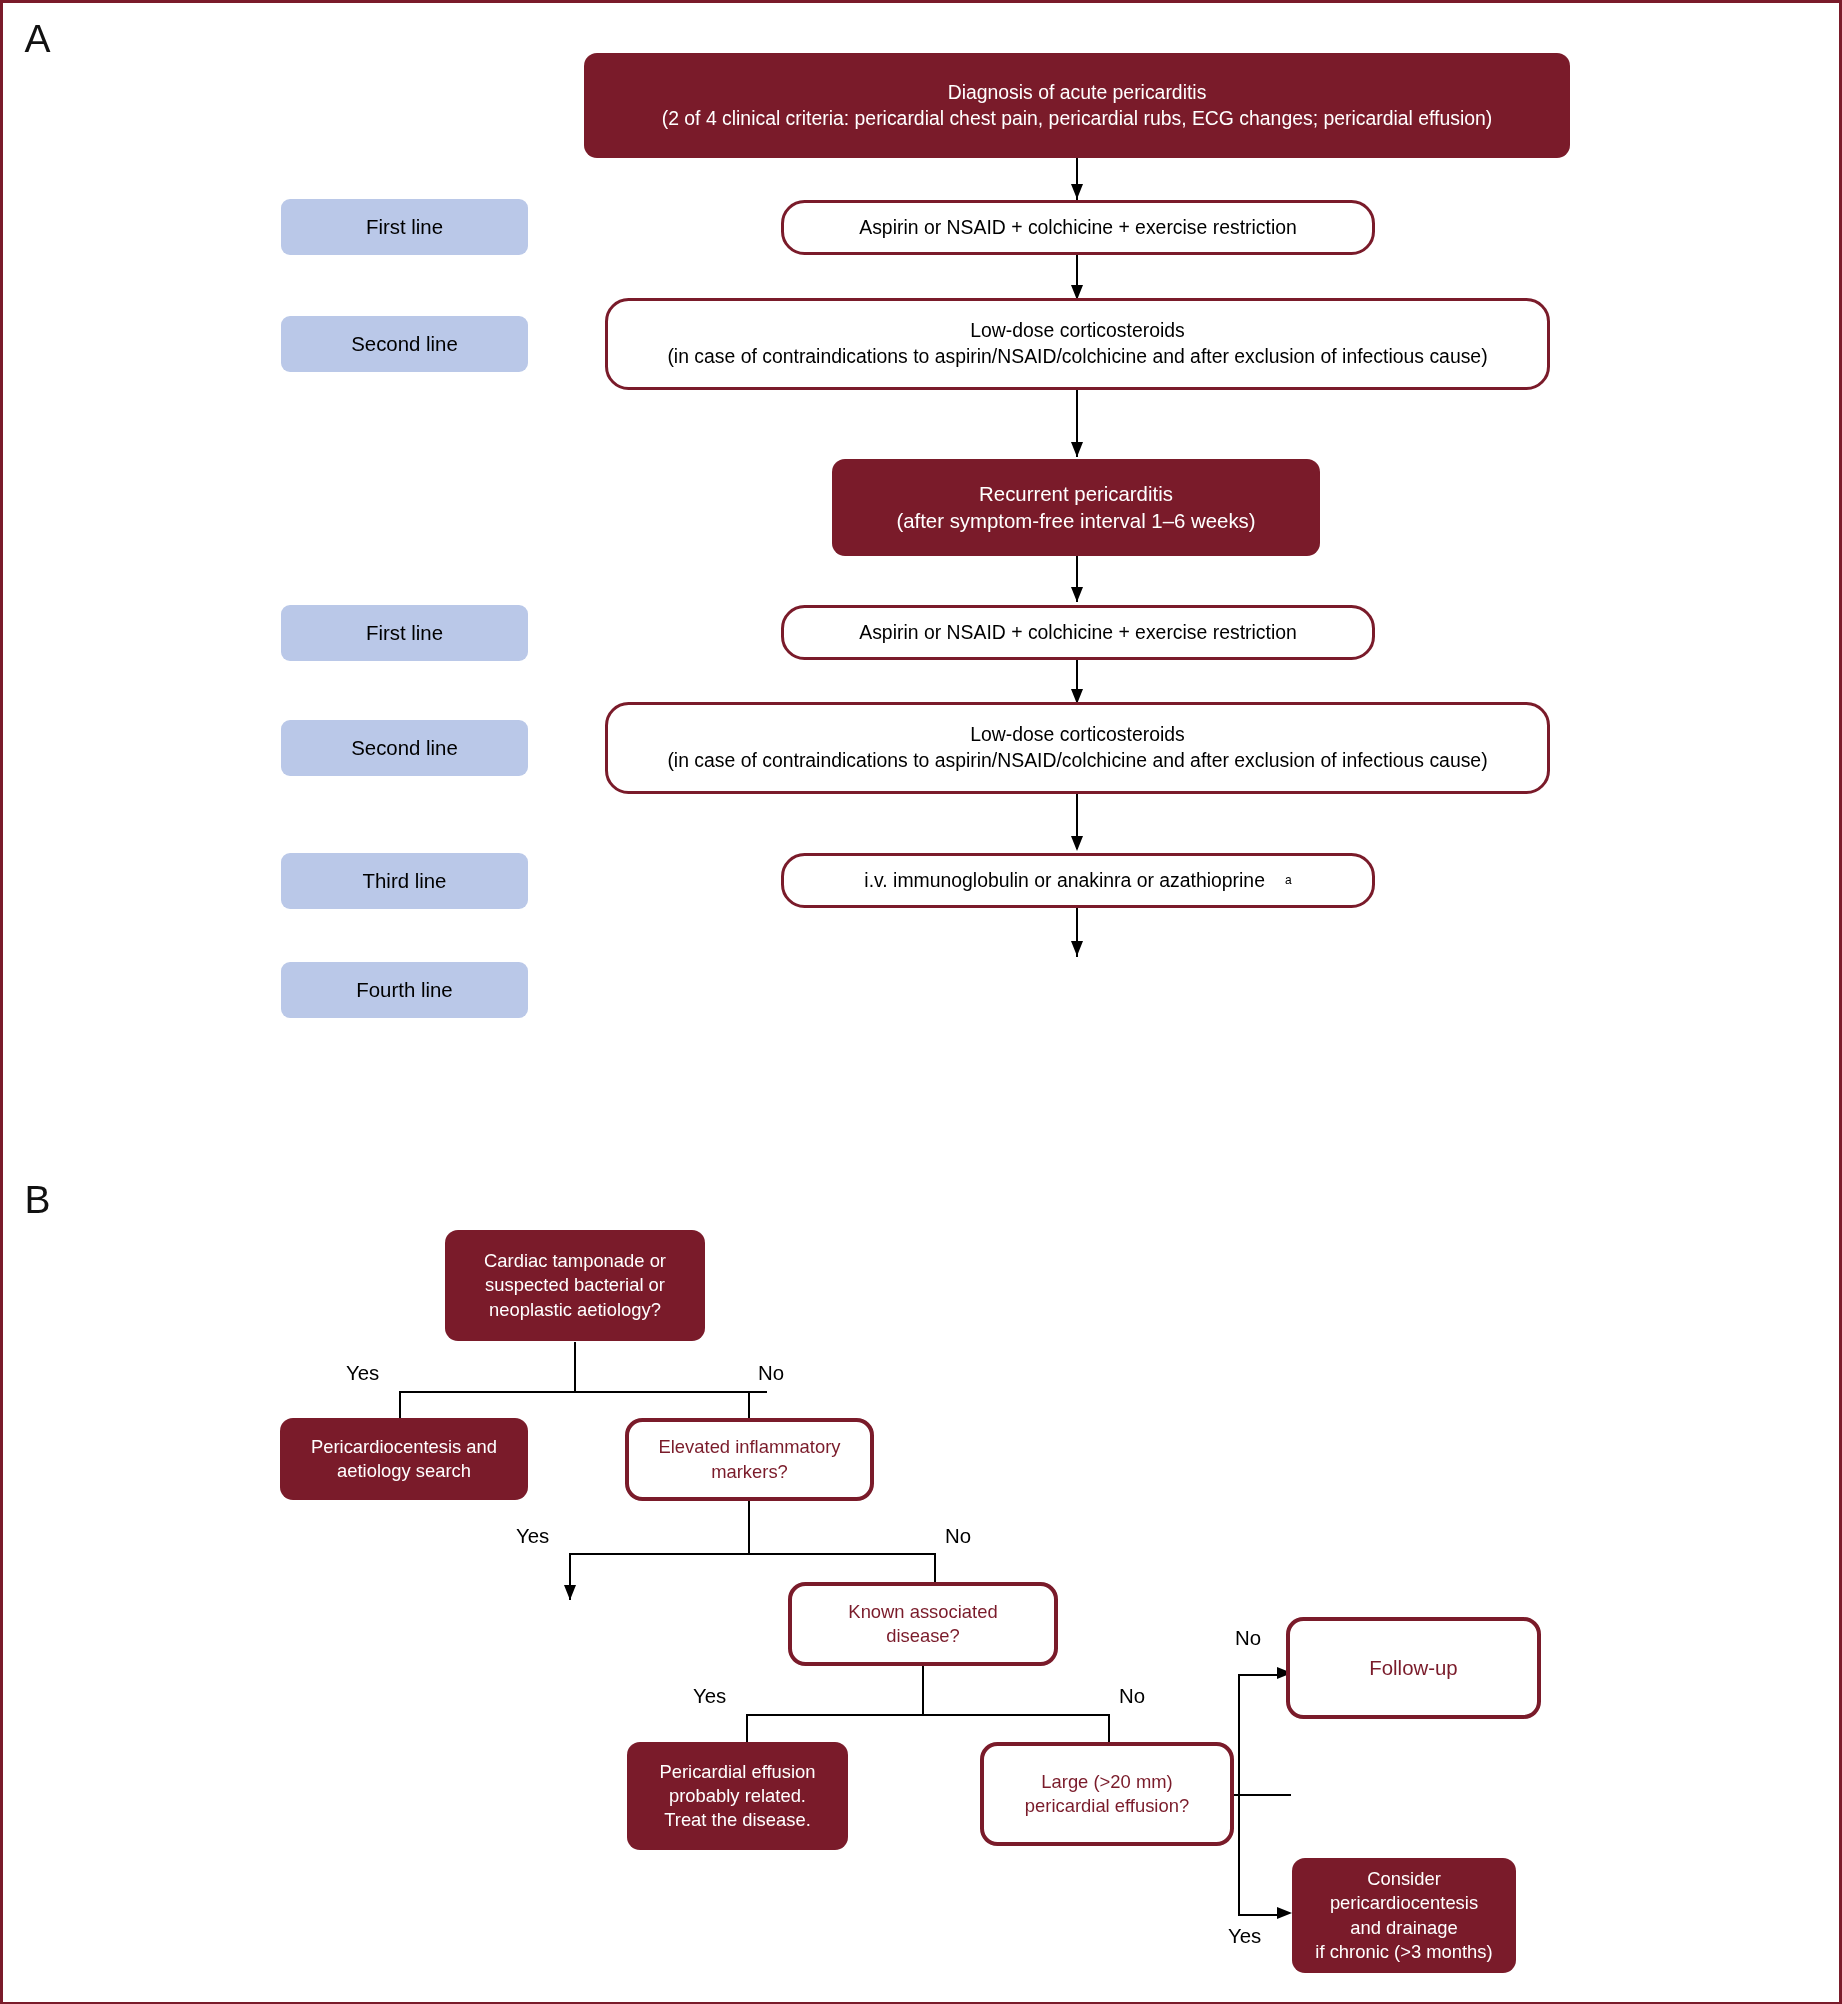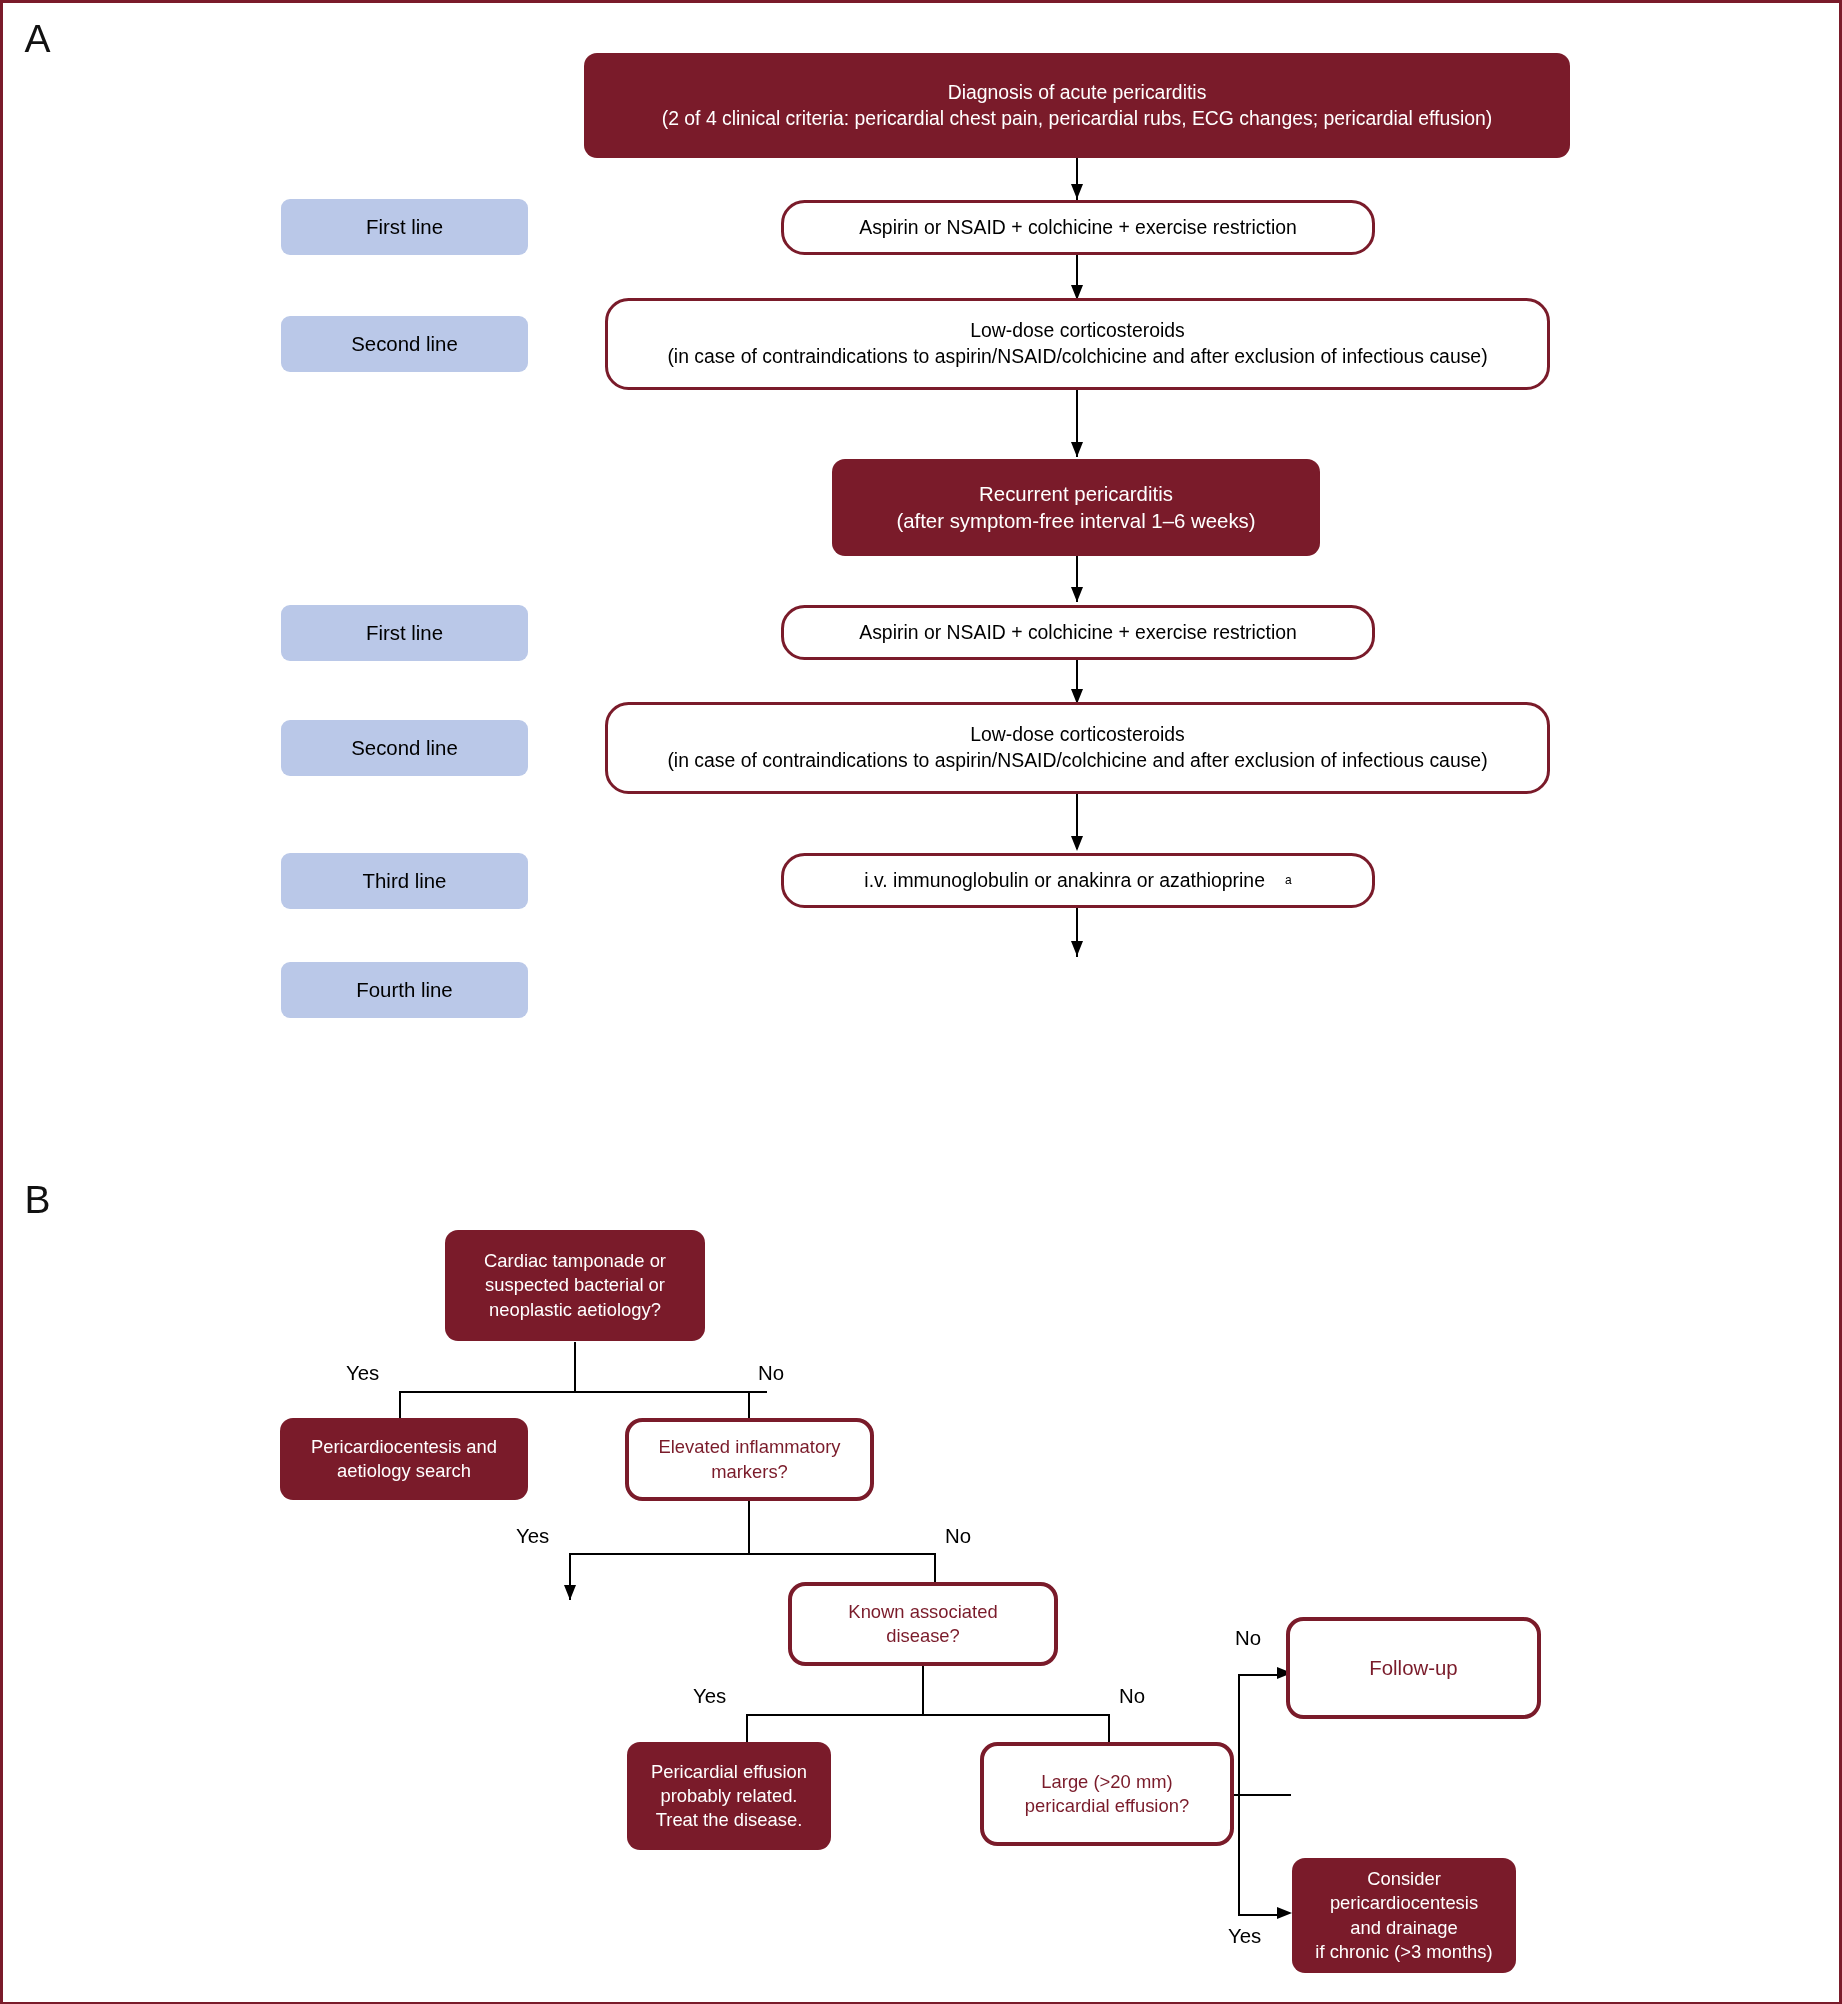--- a/index.html
+++ b/index.html
@@ -185,21 +185,21 @@
   <div class="hline" style="left:744px;top:1711px;width:363px;"></div>
 
   <div class="vline" style="left:743px;top:1711px;height:47px;"></div>
   <div class="arrow-down" style="left:737px;top:1742px;"></div>
   <div class="edge-label" style="left:690px;top:1682px;">Yes</div>
 
   <div class="vline" style="left:1105px;top:1711px;height:47px;"></div>
   <div class="arrow-down" style="left:1099px;top:1742px;"></div>
   <div class="edge-label" style="left:1116px;top:1682px;">No</div>
 
-  <div class="node node-filled" style="left:624px;top:1739px;width:204px;height:108px;font-size:18.4px;">Pericardial effusion
+  <div class="node node-filled" style="left:624px;top:1739px;width:221px;height:108px;font-size:18.4px;">Pericardial effusion
 probably related.
 Treat the disease.</div>
 
   <div class="node node-outline-red" style="left:977px;top:1739px;width:254px;height:104px;font-size:18.4px;">Large (&gt;20 mm)
 pericardial effusion?</div>
 
   <div class="hline" style="left:1231px;top:1791px;width:57px;"></div>
   <div class="vline" style="left:1235px;top:1672px;height:121px;"></div>
   <div class="vline" style="left:1235px;top:1791px;height:121px;"></div>
 

